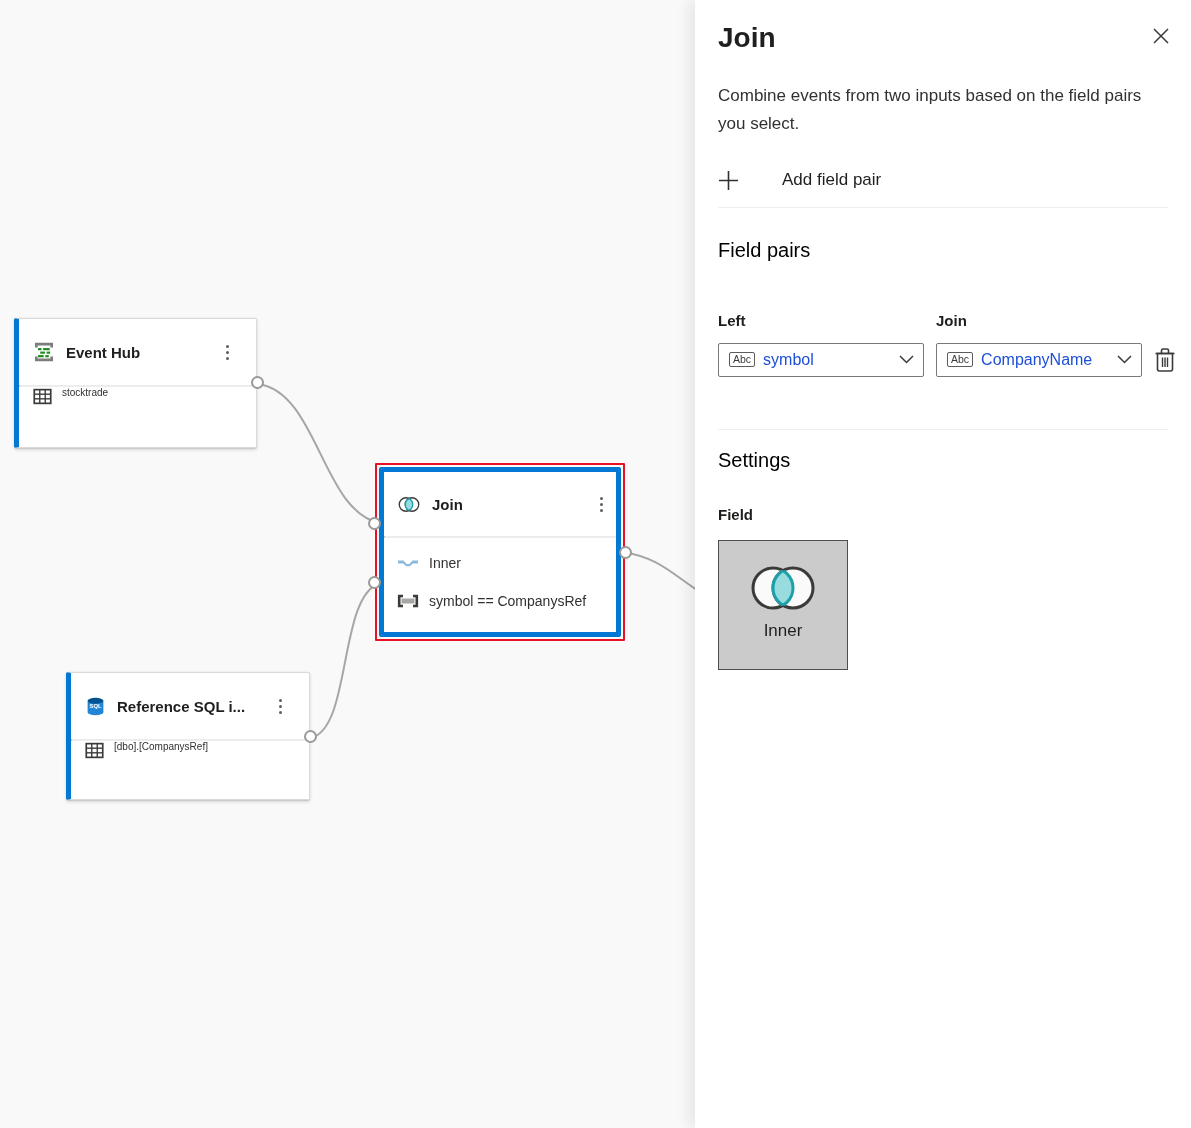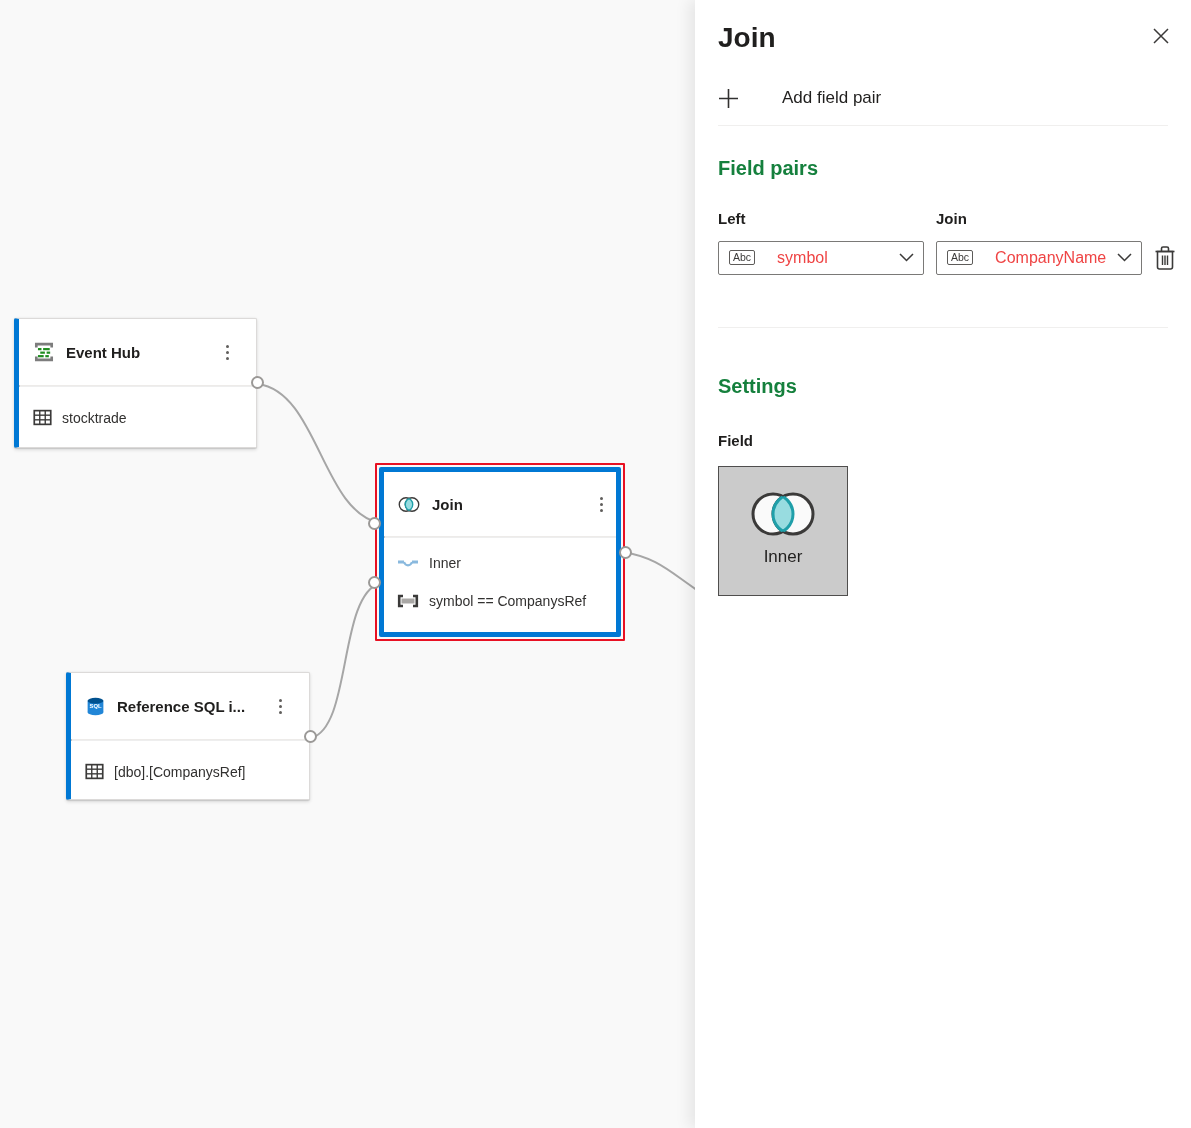--- a/index.html
+++ b/index.html
@@ -25,22 +25,22 @@
     box-shadow: 0 1.6px 3.6px rgba(0,0,0,0.13), 0 0.3px 0.9px rgba(0,0,0,0.11);
   }
   .node-header {
     display: flex; align-items: center; gap: 11px;
     height: 66px; padding: 0 24px 0 14px;
   }
   .node-title { font-size: 15px; font-weight: 700; color: #201f1e; flex: 1;
     white-space: nowrap; overflow: hidden; }
   .node-divider { border-top: 1px solid #edebe9; margin: 0; }
   .node-body-row {
-    display: flex; align-items: center; gap: 10px;
-    padding: 0 14px; height: 61px; font-size: 14px; color: #323130;
+    display: flex; align-items: flex-start; gap: 10px;
+    padding: 0 14px; height: 61px; font-size: 10px; color: #323130;
   }
   .kebab { display: flex; flex-direction: column; gap: 3px; padding: 4px 3px; cursor: pointer; }
   .kebab i { width: 3px; height: 3px; border-radius: 50%; background: #605e5c; display: block; }
 
   .port {
     position: absolute; width: 13px; height: 13px; border-radius: 50%;
     background: #ffffff; border: 2px solid #9b9997; z-index: 3;
   }
 
   
@@ -61,39 +61,39 @@
     position: absolute; left: 695px; top: 0; width: 496px; height: 1128px;
     background: #ffffff; box-shadow: -6px 0 14px rgba(0,0,0,0.08);
     padding: 20px 15px 0 23px;
   }
   .panel-title { font-size: 28px; font-weight: 600; color: #201f1e; line-height: 36px; }
   .close-btn { position: absolute; right: 19px; top: 25px; width: 22px; height: 22px; cursor: pointer; display: flex; align-items: center; justify-content: center; }
   .panel-desc { margin-top: 26px; width: 442px; font-size: 17px; line-height: 28px; color: #323130; }
   .add-pair { margin-top: 30px; display: inline-flex; align-items: center; gap: 15px; cursor: pointer; height: 24px; }
   .add-pair-label { font-size: 17px; color: #201f1e; margin-left: 28px; }
   .hr { border: none; border-top: 1px solid #f0efee; margin-top: 12px; margin-right: 8px; }
-  .section-heading { font-size: 20px; font-weight: 700; color: #15803d; line-height: 28px; }
+  .section-heading { font-size: 20px; font-weight: 400; color: #000000; line-height: 28px; }
   .fp-heading { margin-top: 28px; }
-  .labels-row { margin-top: 28px; display: grid; grid-template-columns: 206px 206px; column-gap: 12px; }
+  .labels-row { margin-top: 48px; display: grid; grid-template-columns: 206px 206px; column-gap: 12px; }
   .field-label { font-size: 15px; font-weight: 600; color: #201f1e; line-height: 18px; }
   .dropdown-row { margin-top: 13px; display: flex; align-items: center; }
   .dropdown {
     width: 218px; height: 34px; border: 1px solid #7a7977; border-radius: 2px;
     display: flex; align-items: center; padding: 0 9px 0 10px; background: #fff; cursor: pointer;
   }
   .dropdown + .dropdown { margin-left: 12px; }
   .abc-badge {
     flex: 0 0 auto; border: 1px solid #5d5b59; border-radius: 2px;
     font-size: 10.5px; color: #3b3a39; padding: 1px 3px 1.5px; line-height: 1;
   }
-  .dd-value { flex: 1 1 auto; min-width: 0; margin-left: 22px; font-size: 16px; color: #ef4444;
+  .dd-value { flex: 1 1 auto; min-width: 0; margin-left: 8px; font-size: 16px; color: #1d4ed8;
     white-space: nowrap; overflow: hidden; }
   .dd-chevron { flex: 0 0 auto; margin-left: 6px; display: flex; }
   .trash-btn { margin-left: 12px; cursor: pointer; display: flex; align-items: center; }
-  .settings-heading { margin-top: 44px; }
+  .settings-heading { margin-top: 16px; }
   .type-label { margin-top: 32px; font-size: 15px; font-weight: 600; line-height: 18px; color: #201f1e; }
   .type-cards { margin-top: 16px; display: flex; gap: 13px; }
   .type-card {
     width: 130px; height: 130px; background: #ffffff; border: 1px solid #c8c6c4;
     display: flex; flex-direction: column; align-items: center; cursor: pointer;
   }
   .type-card.selected { background: #cbcbcb; border: 1px solid #4f4e4d; }
   .type-card svg { margin-top: 23px; }
   .type-card-label { margin-top: 9px; font-size: 17px; color: #201f1e; }
 </style>
@@ -229,20 +229,21 @@
   <div class="panel">
 
     <div class="panel-title">Join</div>
 
     <div class="close-btn">
       <svg width="18" height="18" viewBox="0 0 18 18">
         <path d="M2 2 L16 16 M16 2 L2 16" stroke="#3b3a39" stroke-width="1.5" fill="none"></path>
       </svg>
     </div>
 
+    <div class="panel-desc">Combine events from two inputs based on the field pairs you select.</div>
 
     <div class="add-pair">
       <svg width="21" height="21" viewBox="0 0 21 21">
         <path d="M10.5 1 V20 M1 10.5 H20" stroke="#323130" stroke-width="1.6" fill="none"></path>
       </svg>
       <span class="add-pair-label">Add field pair</span>
     </div>
 
     <hr class="hr">
 

